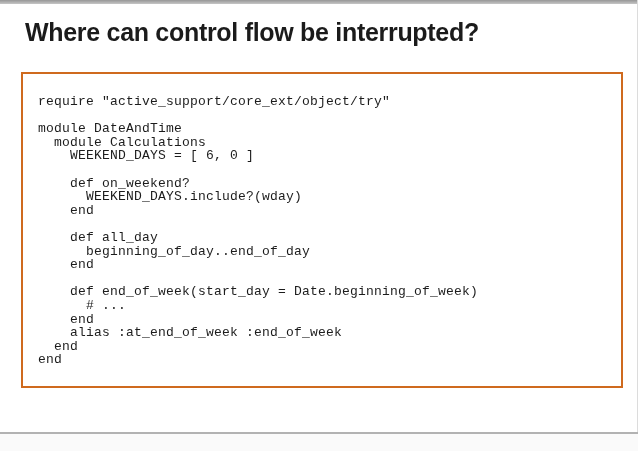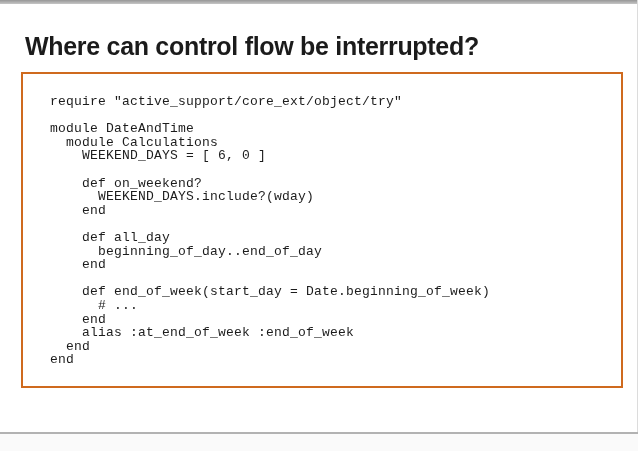--- a/index.html
+++ b/index.html
@@ -19,41 +19,41 @@
   }
   .right-edge {
     position: absolute;
     top: 0; right: 0; bottom: 18px;
     width: 1px;
     background: #dcdcdc;
   }
   .title {
     position: absolute;
     left: 25px;
-    top: 32px;
+    top: 18px;
     margin: 0;
     font-family: "Liberation Sans", sans-serif;
     font-weight: bold;
     font-size: 25px;
     letter-spacing: -0.3px;
     white-space: nowrap;
   }
   .codebox {
     position: absolute;
     left: 21px;
     top: 72px;
     width: 602px;
     height: 316px;
     box-sizing: border-box;
     border: 2px solid #cf6a1e;
     background: #ffffff;
   }
   .code {
     margin: 0;
-    padding: 21px 8px 0 27px;
+    padding: 21px 8px 0 15px;
     font-family: "Liberation Mono", "DejaVu Sans Mono", monospace;
     font-size: 13px;
     line-height: 13.6px;
     letter-spacing: 0.2px;
     white-space: pre;
   }
   .bottom-line {
     position: absolute;
     top: 432px; left: 0; right: 0;
     height: 2px;

